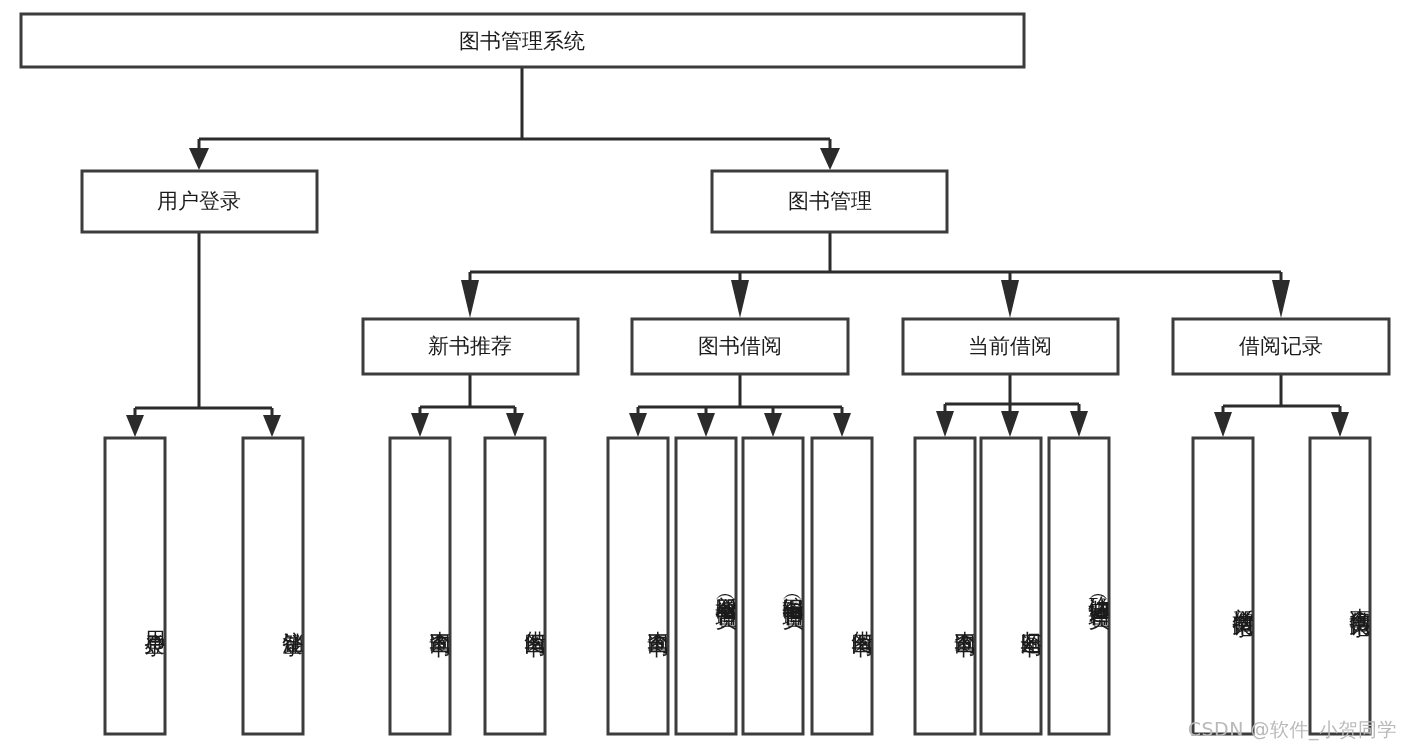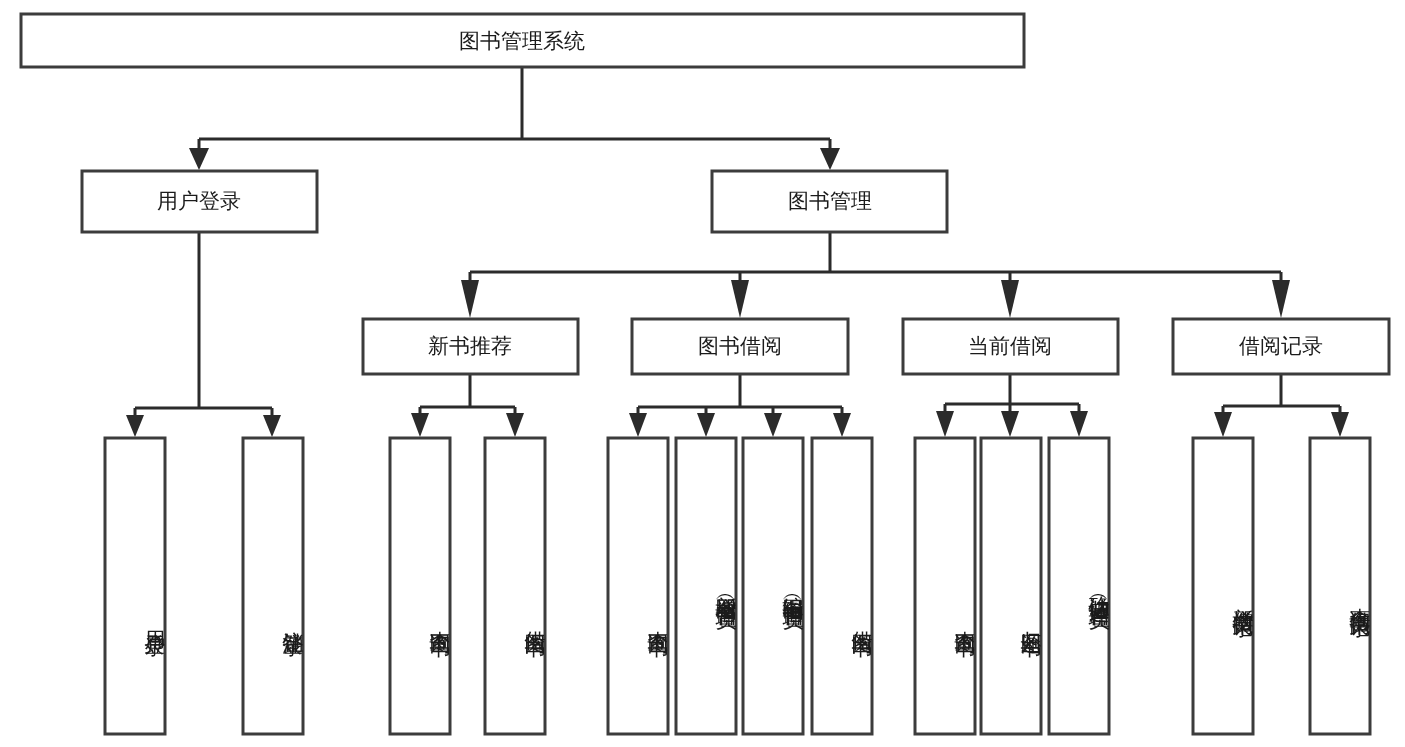--- a/index.html
+++ b/index.html
@@ -178,13 +178,14 @@
   <div class="leaf-label" style="left:608px; top:508px;  width:60px;  height:220px;">查询图书</div>
   <div class="leaf-label" style="left:676px; top:444px;  width:60px;  height:288px;">新增图书（管理员）</div>
   <div class="leaf-label" style="left:743px; top:444px;  width:60px;  height:288px;">编辑图书（管理员）</div>
   <div class="leaf-label" style="left:812px; top:508px;  width:60px;  height:220px;">借阅图书</div>
   <div class="leaf-label" style="left:915px; top:508px;  width:60px;  height:220px;">查询图书</div>
   <div class="leaf-label" style="left:981px; top:508px;  width:60px;  height:220px;">归还图书</div>
   <div class="leaf-label" style="left:1049px; top:444px; width:60px;  height:288px;">确认归还（管理员）</div>
   <div class="leaf-label" style="left:1193px; top:462px; width:60px;  height:270px;">新增借阅记录</div>
   <div class="leaf-label" style="left:1310px; top:462px; width:60px;  height:270px;">查询借阅记录</div>
 
+  <div class="watermark">CSDN @软件_小贺同学</div>
 </div>
 
 </body></html>

